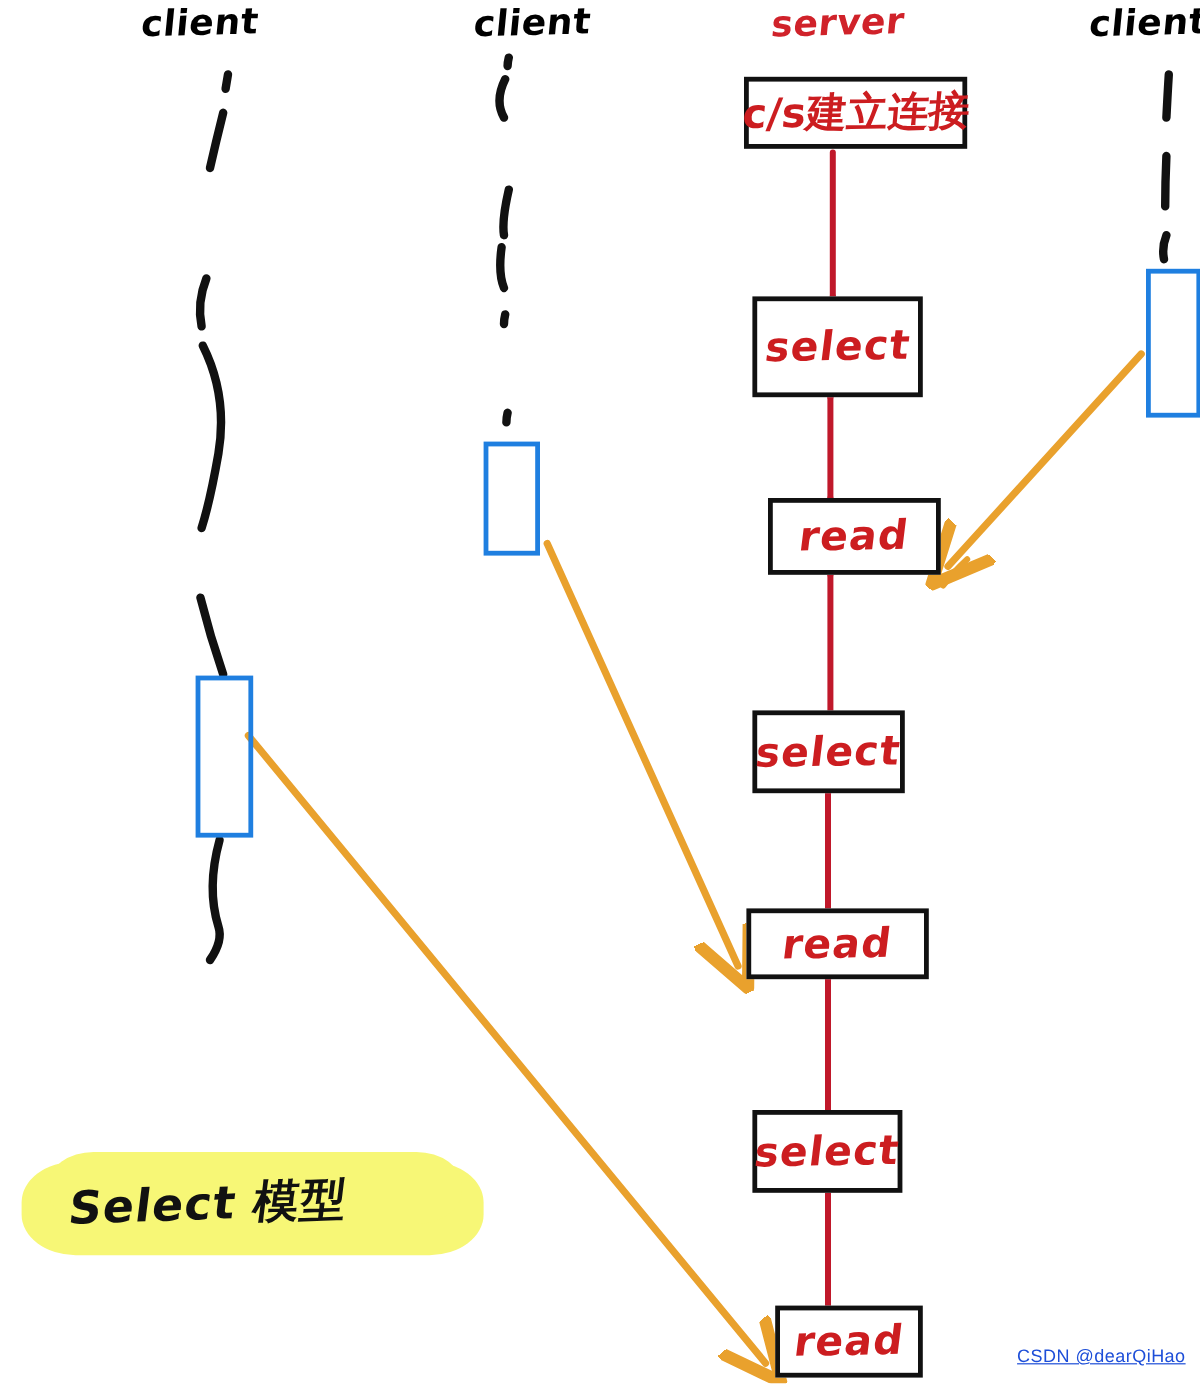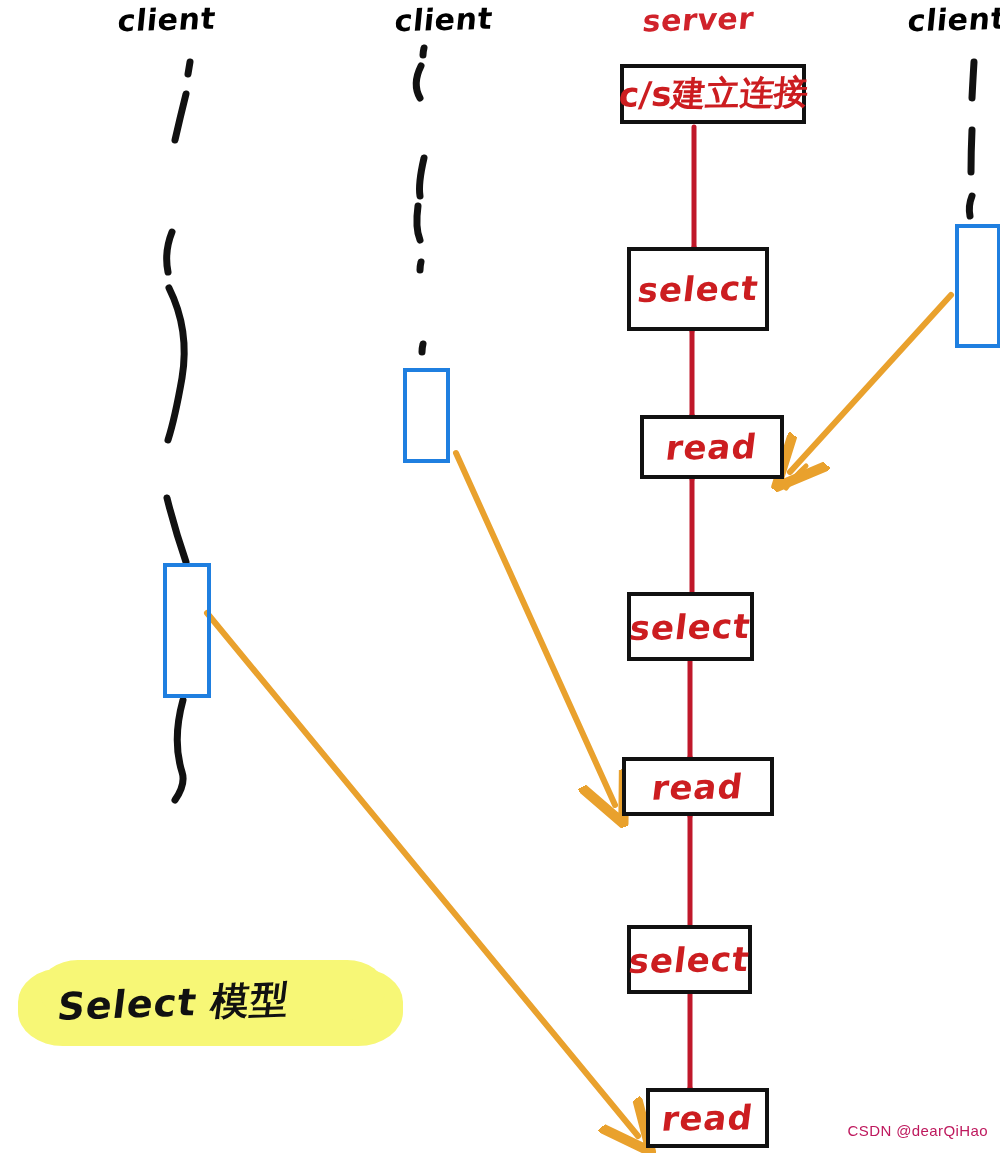--- a/index.html
+++ b/index.html
@@ -106,24 +106,25 @@
     white-space: nowrap;
     transform: skewX(-9deg) rotate(-2deg);
     letter-spacing: 1px;
   }
 
   
   #watermark {
     position: absolute;
     right: 12px;
     bottom: 14px;
-    color: #be185d;
+    color: #1d4ed8;
     font-family: "Liberation Sans", sans-serif;
     font-size: 15px;
     letter-spacing: 0.4px;
+    text-decoration: underline;
   }
 </style>
 </head>
 <body>
 
 <div id="canvas">
 
   <div class="lane-label client" style="left:118px; top:2px;">client</div>
   <div class="lane-label client" style="left:395px; top:2px;">client</div>
   <div class="lane-label server" style="left:643px; top:2px;">server</div>

